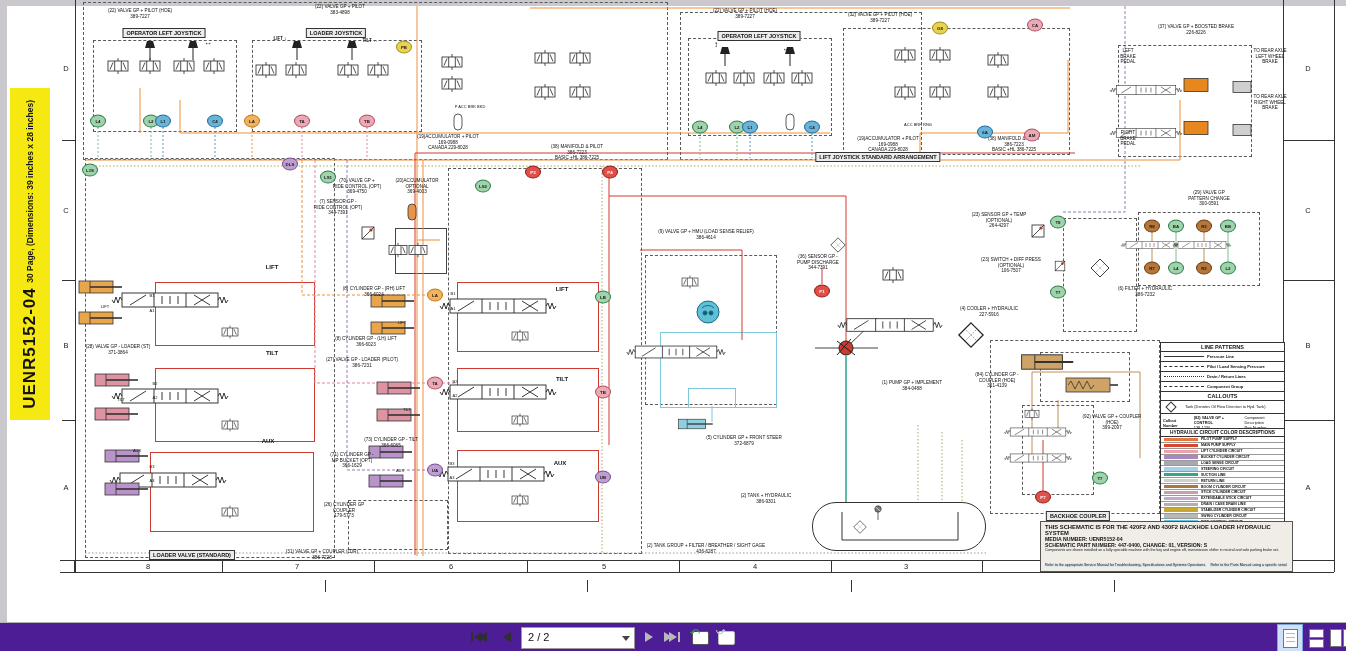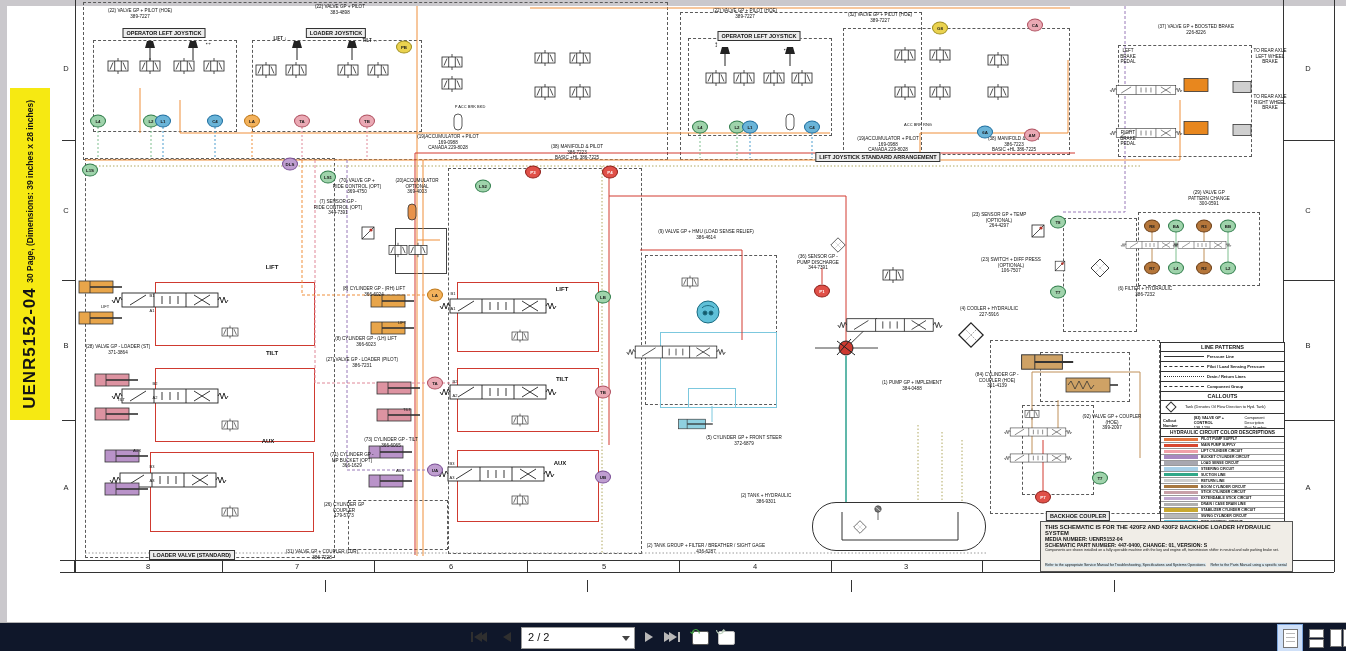--- a/index.html
+++ b/index.html
@@ -55,21 +55,21 @@
   .crow .sw.hatch{background:repeating-linear-gradient(45deg,#d8b830 0 2px,#222 2px 4px);}
   .crow .ct{flex:1;font-size:3.5px;font-weight:bold;white-space:nowrap;overflow:hidden;}
   
   #info-block{position:absolute;left:1040px;top:521px;width:243px;height:45px;background:#f0ede7;
     border:1px solid #555;padding:2px 4px;color:#111;overflow:hidden;}
   #info-block .l1{font-size:5.8px;font-weight:bold;}
   #info-block .l2,#info-block .l3{font-size:5.2px;font-weight:bold;}
   #info-block .nt{font-size:3.6px;line-height:1.25;}
   #info-block .nt.hl{background:#d9e6ec;display:inline;}
   
-  #toolbar{position:absolute;left:0;top:622px;width:1346px;height:29px;background:#0f172a;border-top:1px solid #b4b4b4;}
+  #toolbar{position:absolute;left:0;top:622px;width:1346px;height:29px;background:#4c1d95;border-top:1px solid #b4b4b4;}
   .tbtn{position:absolute;top:3px;width:22px;height:22px;display:flex;align-items:center;justify-content:center;cursor:pointer;}
   .tri{width:0;height:0;border-top:5px solid transparent;border-bottom:5px solid transparent;}
   .tri.l{border-right:8px solid #2f2f2f;} .tri.r{border-left:8px solid #2f2f2f;} .tri.dis.r{border-left-color:#b8b8b8;}
   #page-combo{position:absolute;left:521px;top:4px;width:112px;height:20px;background:#fff;border:1px solid #9a9a9a;}
   #page-combo input{position:absolute;left:0;top:0;width:92px;height:18px;border:none;outline:none;font-size:11px;
     padding:0 0 0 6px;font-family:"Liberation Sans",sans-serif;color:#111;background:transparent;}
   #combo-caret{position:absolute;right:4px;top:8px;width:0;height:0;border-left:4px solid transparent;
     border-right:4px solid transparent;border-top:5px solid #444;}
   .viewbtn{position:absolute;top:4px;width:20px;height:20px;}
   .vframe{position:absolute;left:2px;top:4px;width:15px;height:12px;border:1.4px solid #555;border-radius:2px;background:#fff;}

